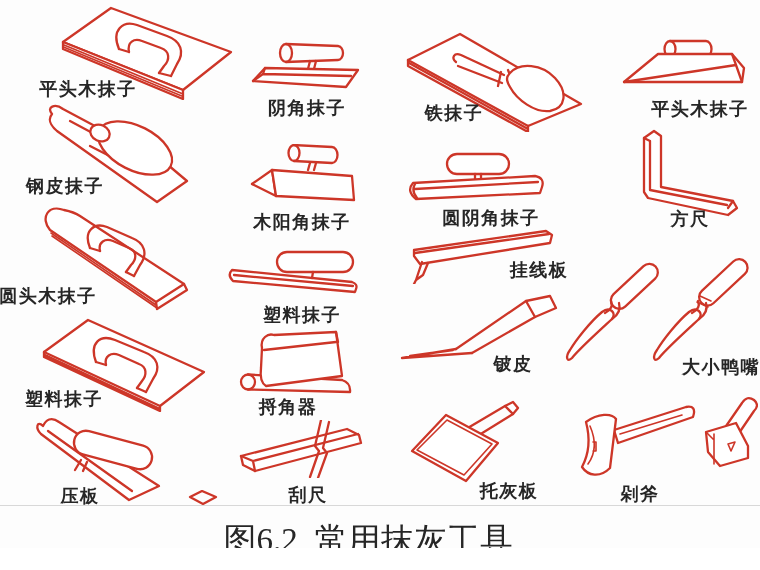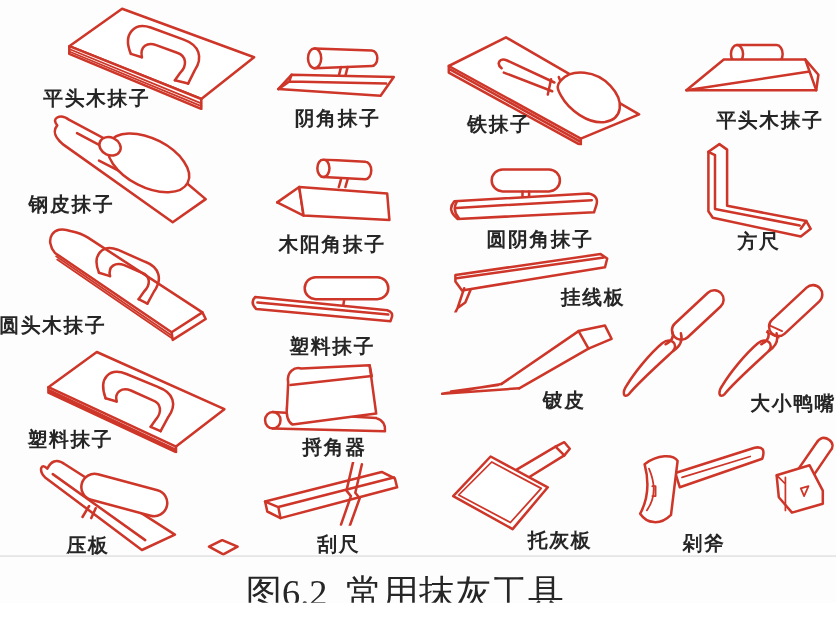--- a/index.html
+++ b/index.html
@@ -169,21 +169,21 @@
     <div class="lbl" style="left:64px;top:390px">塑料抹子</div>
   </div>
 
   <div>
     <svg class="art" style="left:238px;top:330px" width="122" height="66" viewBox="0 0 122 66">
       <ellipse cx="10" cy="52" rx="7" ry="7.5"></ellipse>
       <path d="M10,44.5 L104,50 M10,59.5 L112,62 M104,50 Q113,53 112,62"></path>
       <path class="f" d="M24,18 C22,8 30,3 36,5 L98,2 L104,46 L28,56 C23,53 22,46 23,38 Z"></path>
       <path d="M26,20 L98,12 M98,2 L100,12"></path>
     </svg>
-    <div class="lbl" style="left:304px;top:398px">捋角器</div>
+    <div class="lbl" style="left:288px;top:398px">捋角器</div>
   </div>
 
   <div>
     <svg class="art" style="left:35px;top:416px" width="128" height="88" viewBox="0 0 128 88">
       <path class="f" d="M8,10 C2,4 0,12 6,18 L94,84 L124,70 L24,6 C16,0 11,4 8,10 Z"></path>
       <path d="M13,15 L97,75"></path>
       <rect class="f" x="38" y="22" width="80" height="24" rx="12" transform="rotate(15 78 34)"></rect>
       <path d="M46,44 L40,54 M52,46 L48,55"></path>
     </svg>
     <div class="lbl" style="left:80px;top:487px">压板</div>

